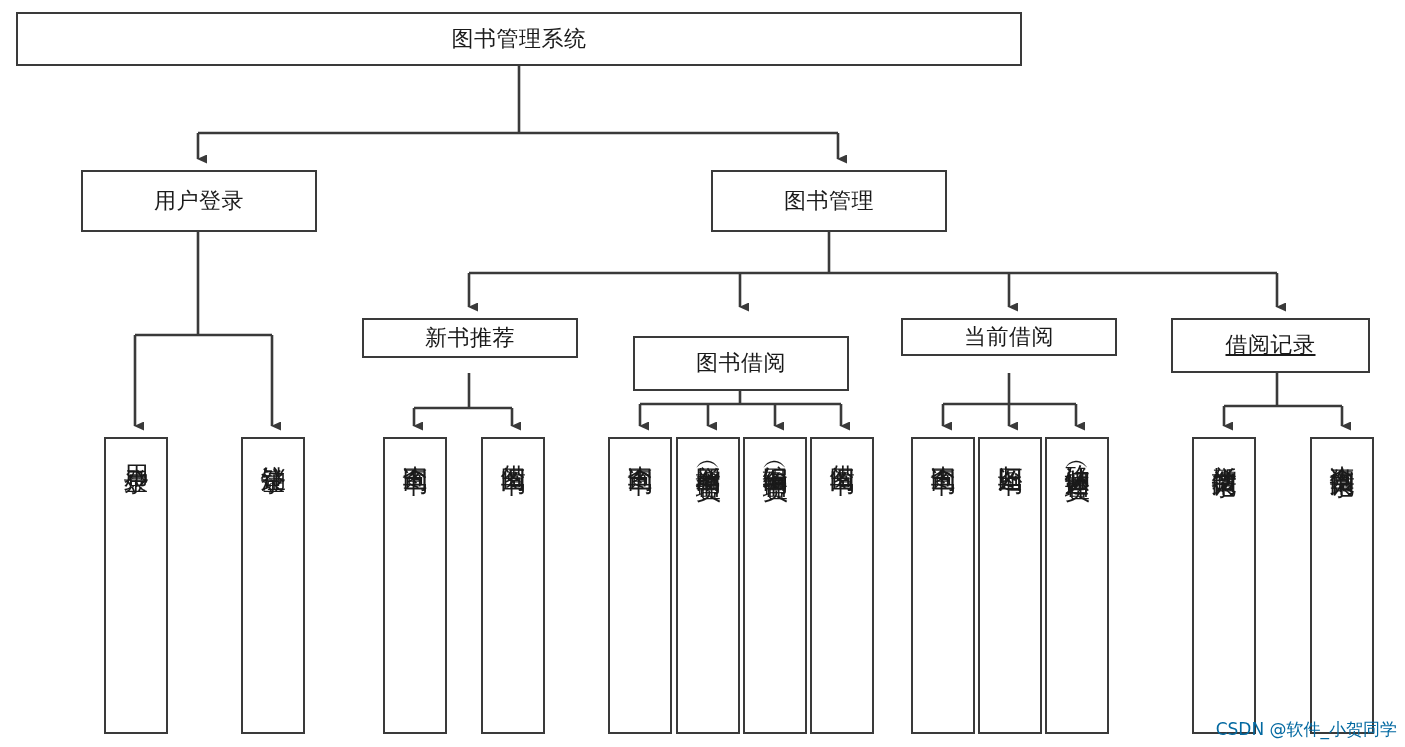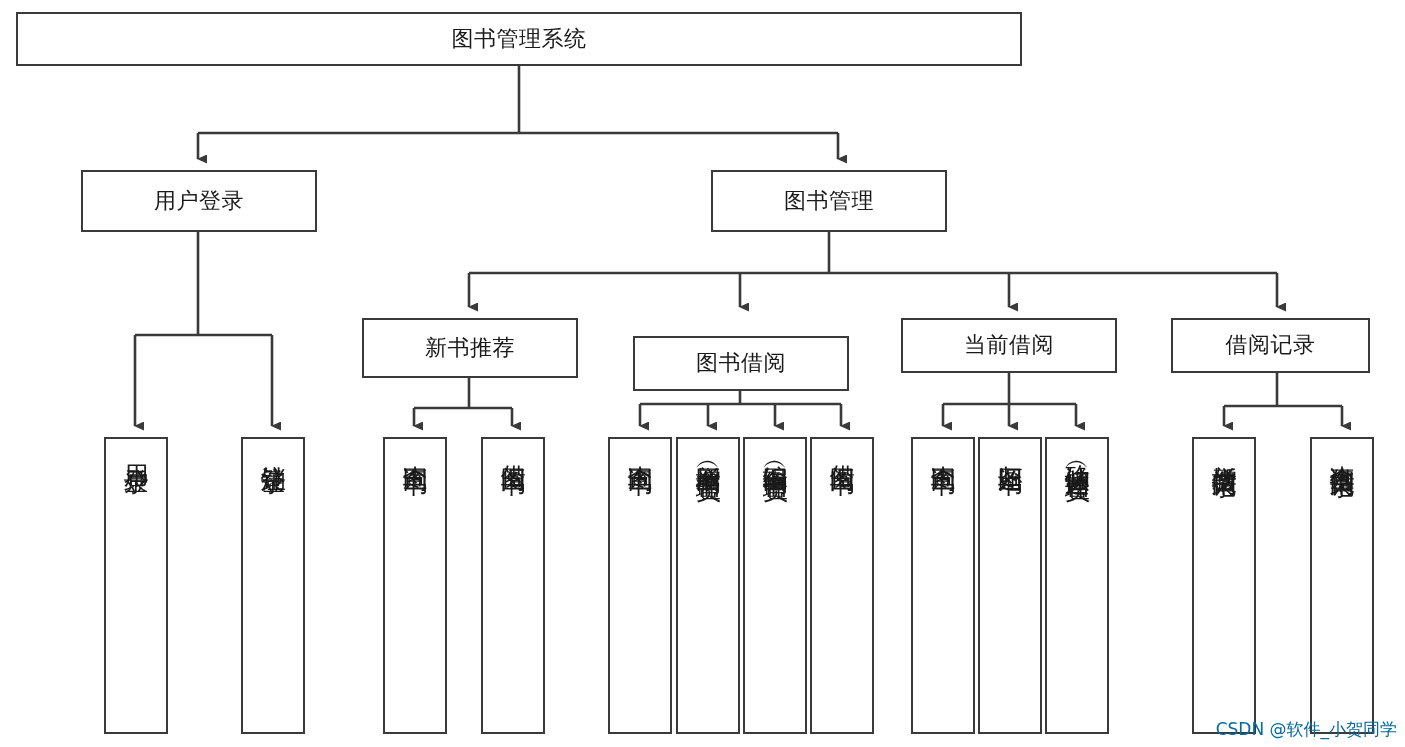--- a/index.html
+++ b/index.html
@@ -131,30 +131,30 @@
     <span class="label">图书管理系统</span>
   </div>
 
   <div class="node horizontal" style="left:81px; top:170px; width:236px; height:62px;">
     <span class="label">用户登录</span>
   </div>
   <div class="node horizontal" style="left:711px; top:170px; width:236px; height:62px;">
     <span class="label">图书管理</span>
   </div>
 
-  <div class="node horizontal" style="left:362px; top:318px; width:216px; height:60px;">
+  <div class="node horizontal" style="left:362px; top:318px; width:216px; height:40px;">
     <span class="label">新书推荐</span>
   </div>
   <div class="node horizontal" style="left:633px; top:336px; width:216px; height:55px;">
     <span class="label">图书借阅</span>
   </div>
-  <div class="node horizontal" style="left:901px; top:318px; width:216px; height:55px;">
+  <div class="node horizontal" style="left:901px; top:318px; width:216px; height:38px;">
     <span class="label">当前借阅</span>
   </div>
-  <div class="node horizontal" style="left:1171px; top:318px; width:199px; height:55px;">
+  <div class="node horizontal" style="left:1171px; top:318px; width:199px; height:55px;text-decoration:underline;">
     <span class="label">借阅记录</span>
   </div>
 
   <div class="node vertical" style="left:104px; top:437px; width:64px; height:297px;">
     <span class="label">用户登录</span>
   </div>
   <div class="node vertical" style="left:241px; top:437px; width:64px; height:297px;">
     <span class="label">注销登录</span>
   </div>
 

